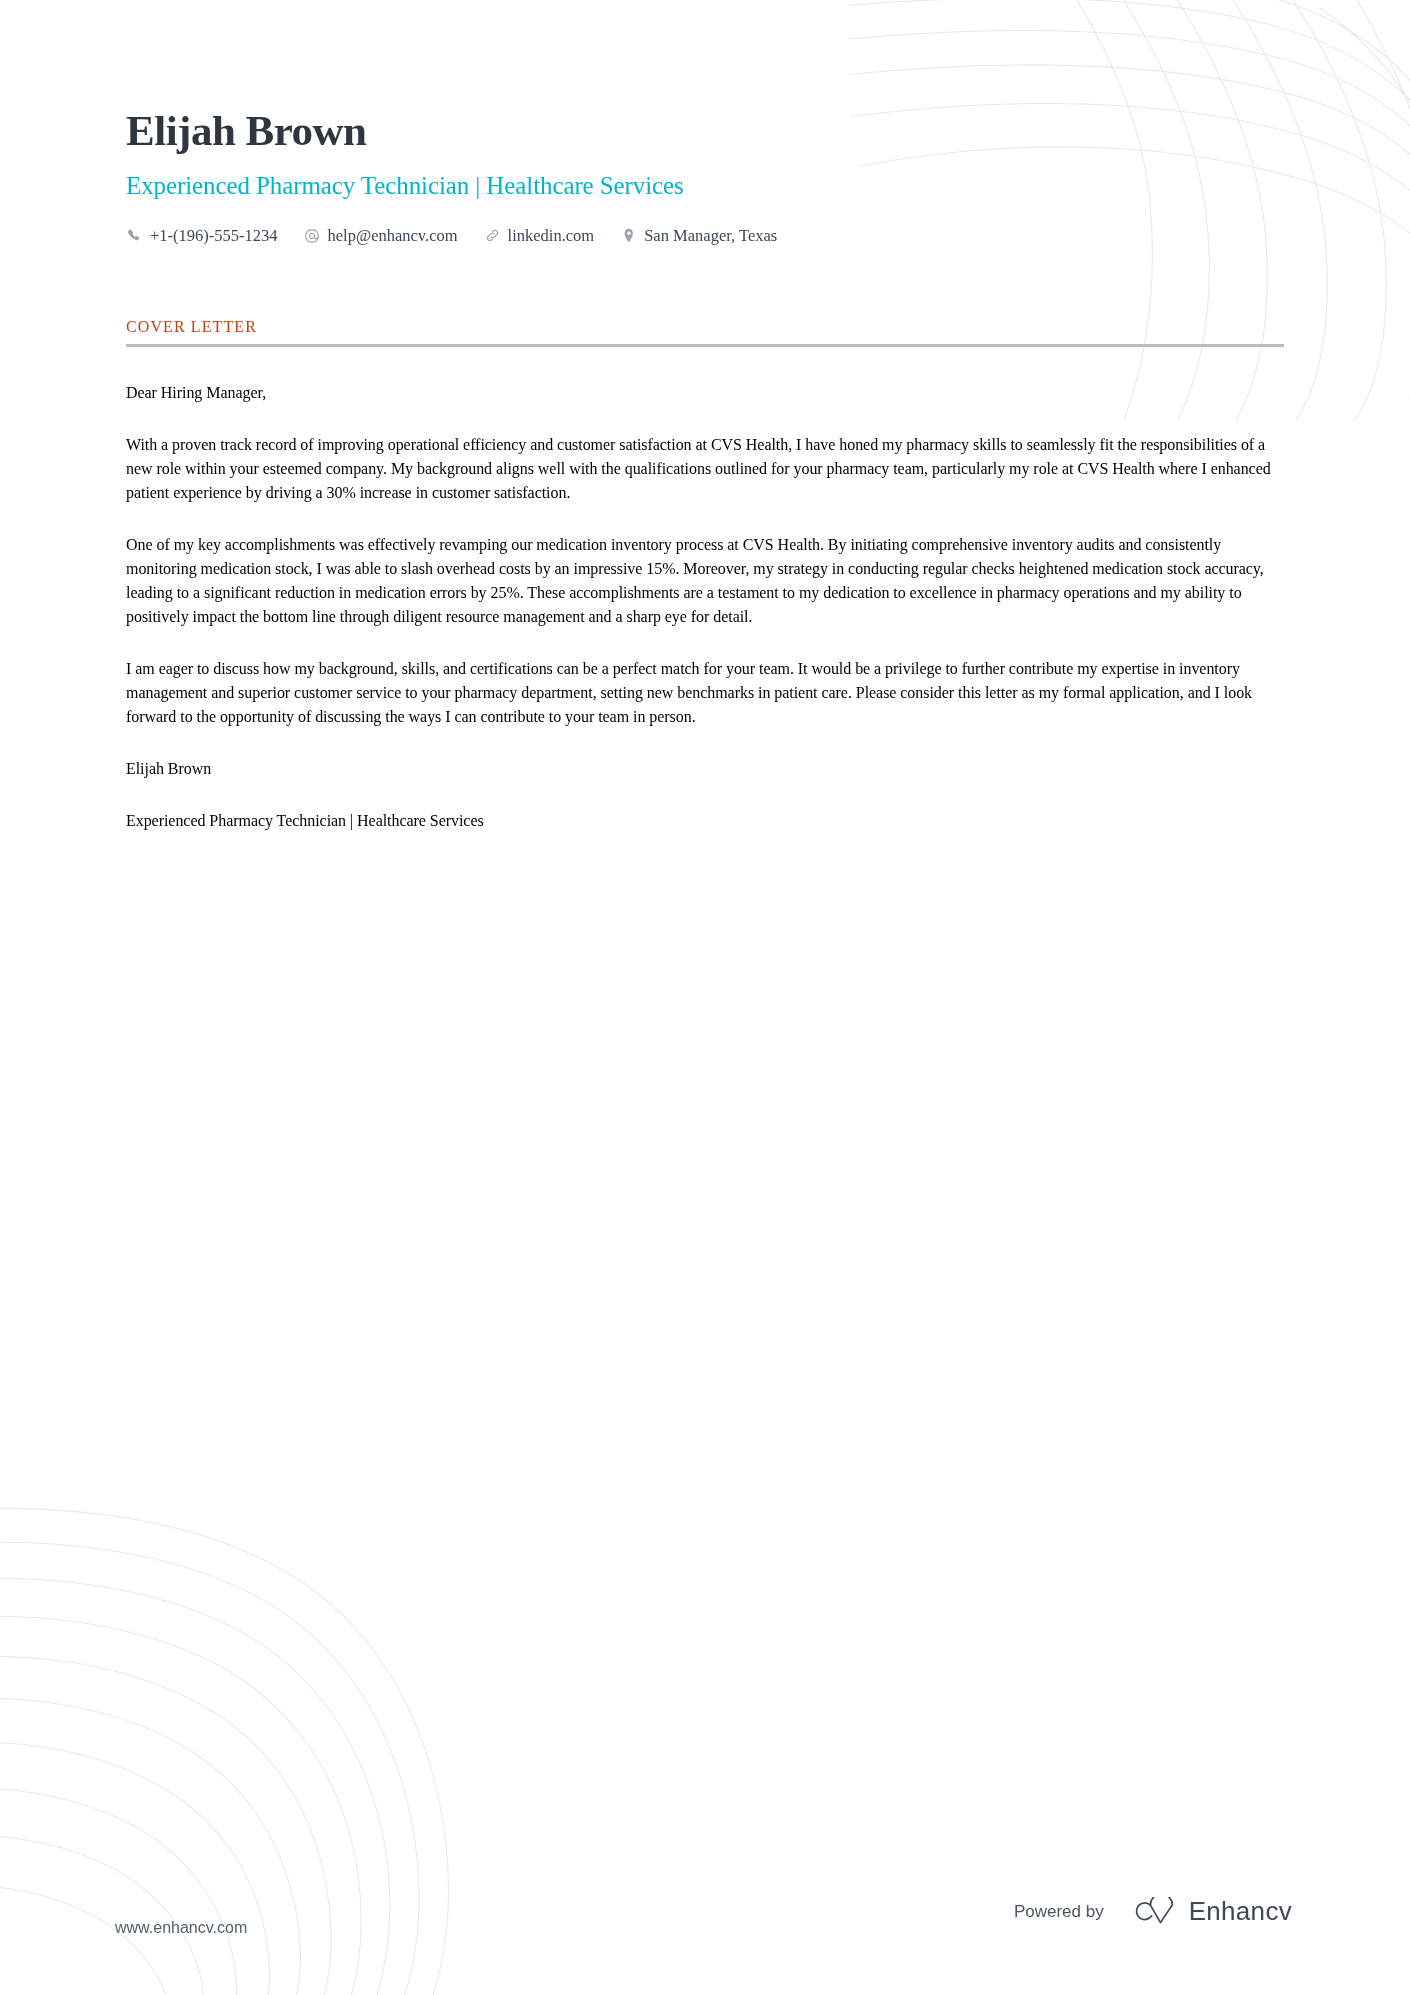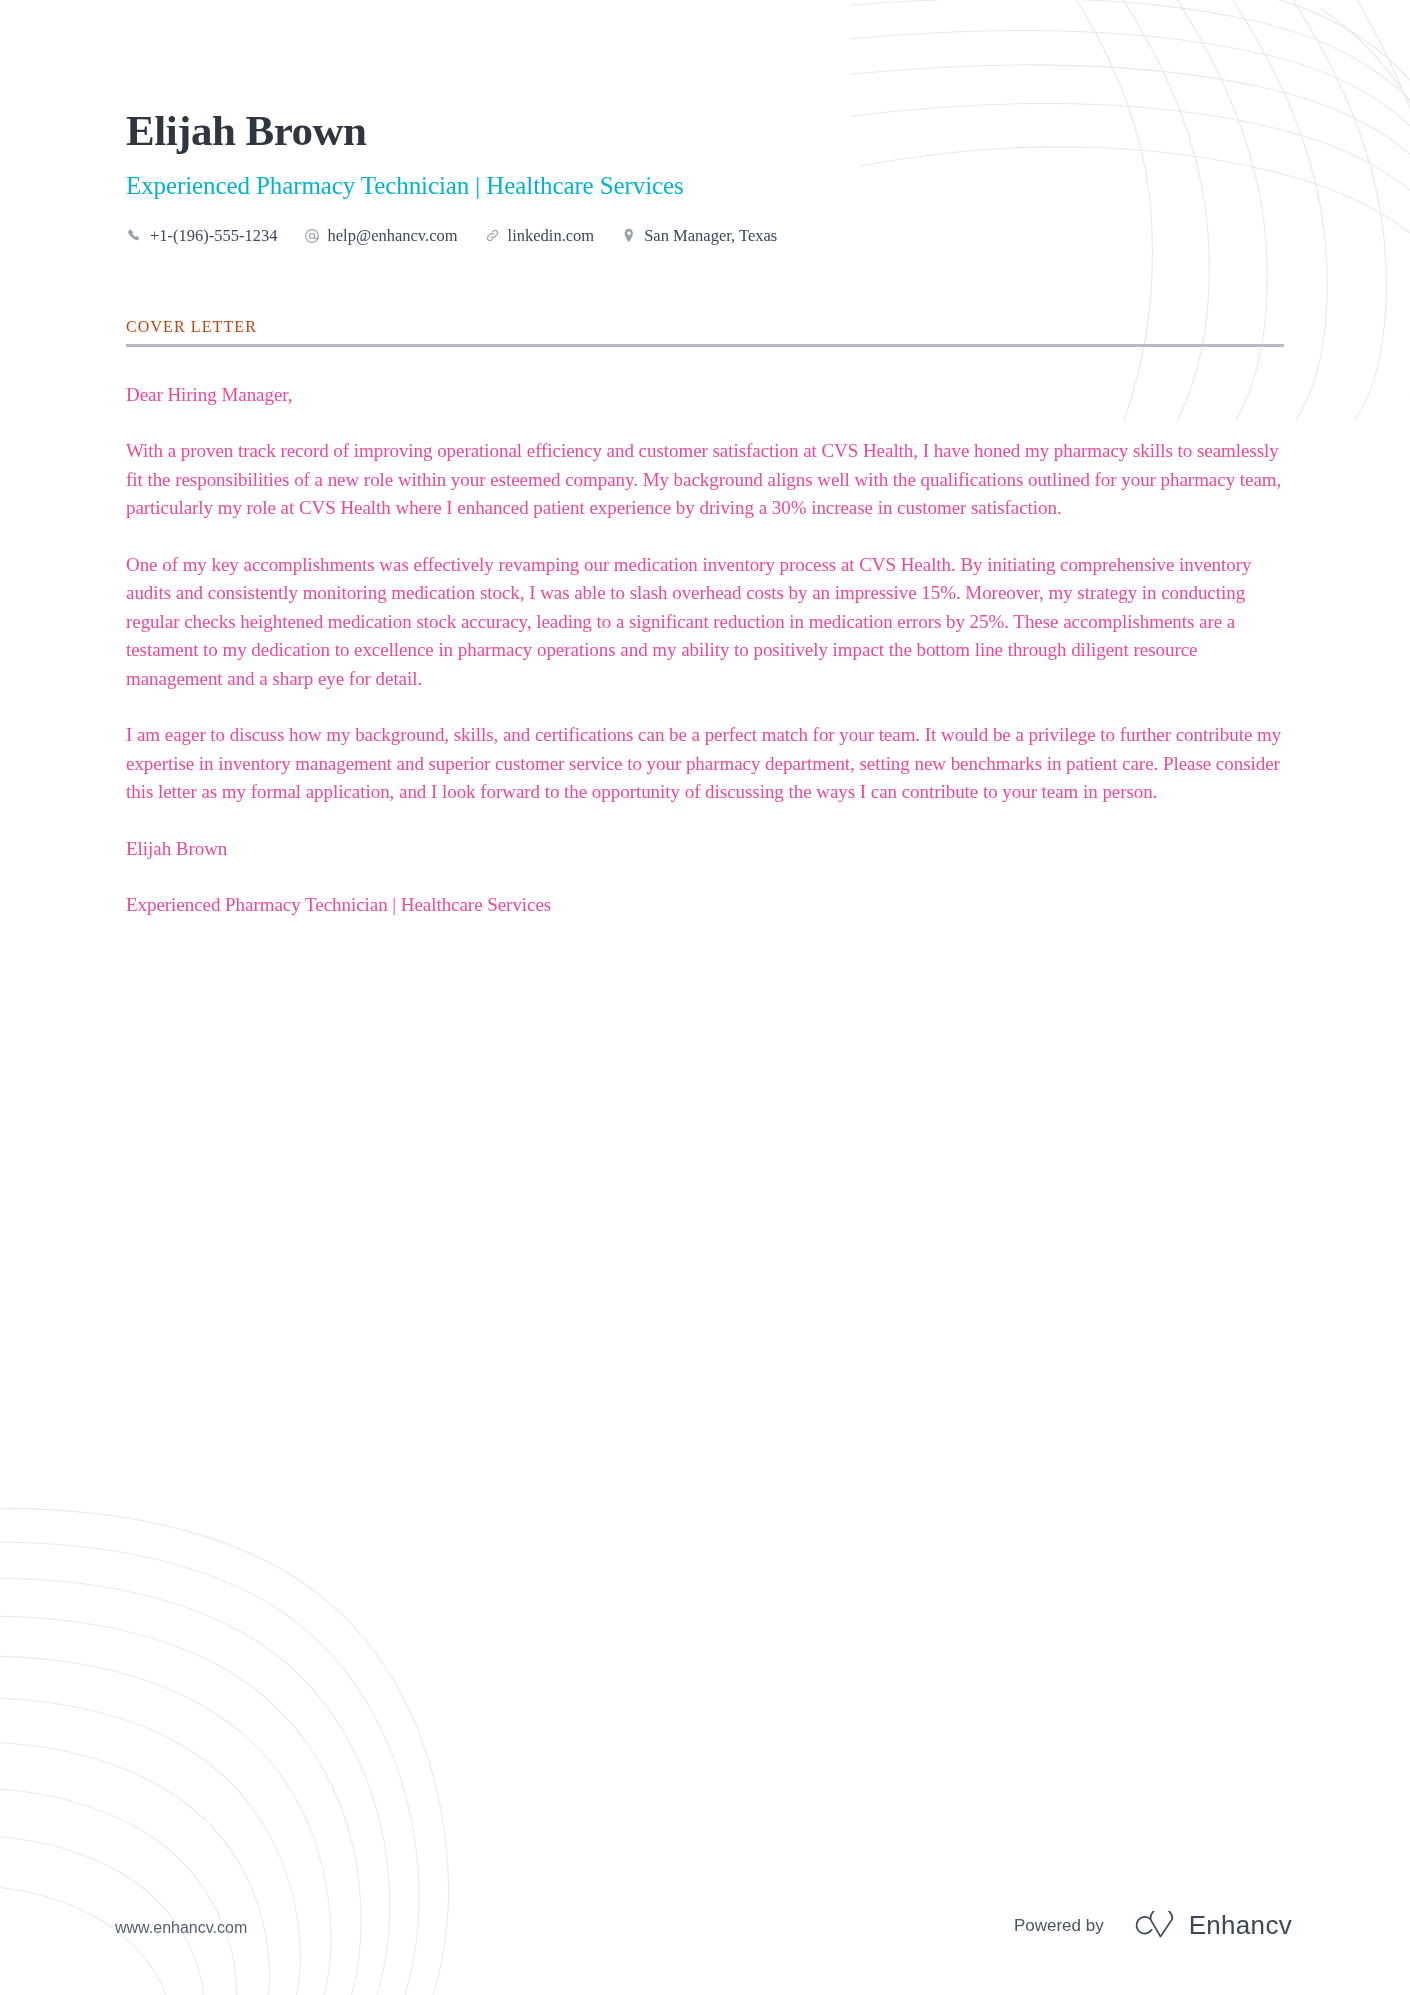--- a/index.html
+++ b/index.html
@@ -107,23 +107,23 @@
 
   .section-rule {
     height: 3px;
     background: #b7bcc2;
     width: 100%;
     margin-bottom: 34px;
   }
 
   
   .letter p {
-    font-size: 19px;
+    font-size: 16px;
     line-height: 1.50;
-    color: #ec4899;
+    color: #000000;
     margin-bottom: 28px;
     letter-spacing: -0.05px;
   }
   .letter p:last-child { margin-bottom: 0; }
 
   .salutation { margin-bottom: 28px; }
   .sign-line { margin-bottom: 28px; }
 
   
   .footer {
@@ -139,21 +139,21 @@
     position: absolute;
     left: 115px;
     bottom: 58px;
     font-size: 16px;
     color: #556070;
   }
 
   .footer-brand {
     position: absolute;
     right: 118px;
-    bottom: 54px;
+    bottom: 68px;
     display: flex;
     align-items: center;
   }
 
   .powered-by {
     font-size: 17px;
     color: #4a5564;
     margin-right: 26px;
   }
 

